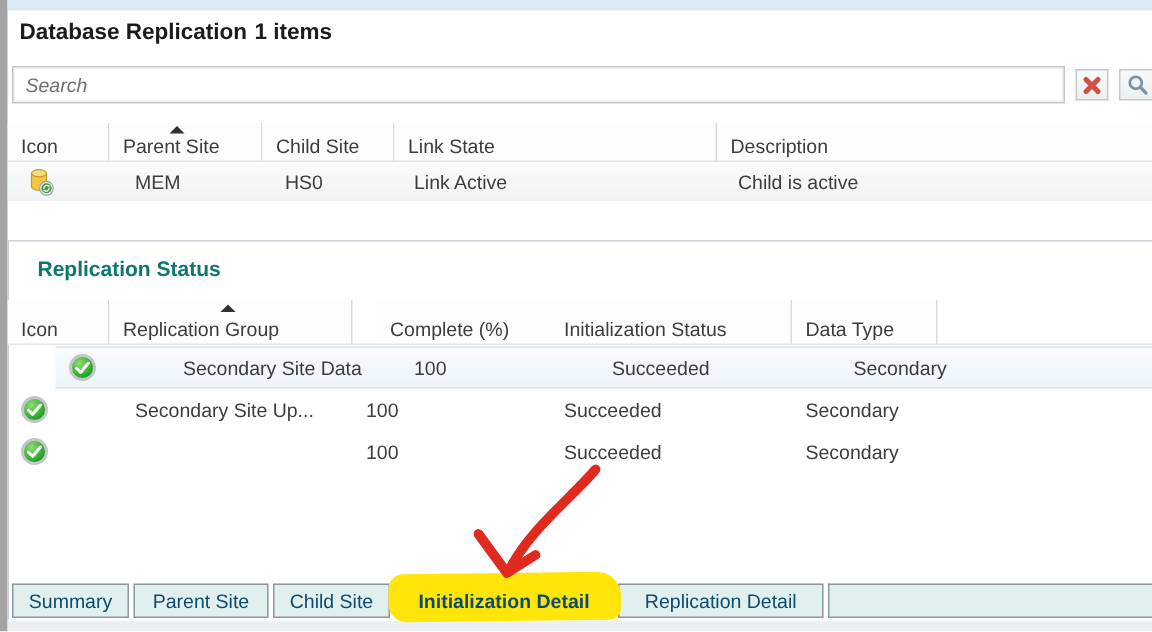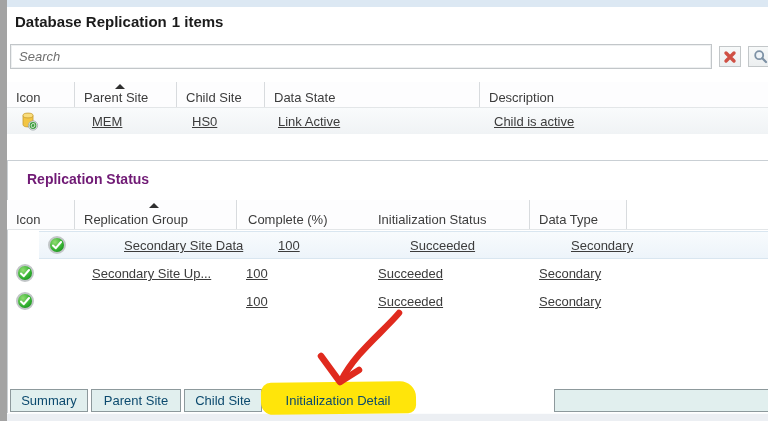--- a/index.html
+++ b/index.html
@@ -1,20 +1,20 @@
 <!DOCTYPE html>
 <html><head>
 <meta charset="utf-8">
 <style>
   * { margin:0; padding:0; box-sizing:border-box; }
   html,body { background:#fff; }
   body { font-family:"Liberation Sans", sans-serif; }
   #stage {
     position:relative; width:768px; height:421px; background:#ffffff;
-    overflow:hidden; border-left:7px solid #a3a3a3;padding-left:14px;
+    overflow:hidden; border-left:5px solid #a3a3a3;padding-left:14px;
   }
   .topstrip { position:absolute; left:0; top:0; width:768px; height:7px; background:#dce8f3; }
   .title { position:absolute; left:8px; top:13px; font-size:15px; font-weight:bold; color:#1b1b1b; }
   .title .count { margin-left:5px; }
 
   
   .searchbox {
     position:absolute; left:3px; top:44px; width:702px; height:25px;
     border:1px solid #c2c6c9; box-shadow:inset 0 0 0 1px #eef0f1;
     font-size:13px; padding:0 8px; color:#444; background:#fff; outline:none;
@@ -32,51 +32,51 @@
   .hdr-cell {
     position:absolute; height:26px; font-size:13px; color:#3c3c3c;
     border-right:1px solid #d8dbde; padding:8px 0 0 9px; background:#fdfdfe;
   }
   .hdr-rule { position:absolute; left:0; width:768px; height:1px; background:#e3e6e8; }
   .sort-tri {
     position:absolute; width:0; height:0;
     border-left:5px solid transparent; border-right:5px solid transparent;
     border-bottom:5px solid #2f2f2f;
   }
-  .cell { position:absolute; font-size:13px; color:#3c3c3c; padding-left:9px;text-decoration:underline; }
+  .cell { position:absolute; font-size:13px; color:#3c3c3c; padding-left:9px; }
 
   .row1-link {
     position:absolute; left:0; top:108px; width:768px; height:26px;
     background:linear-gradient(#f9fbfc,#f0f3f5);
   }
   .rs-row { position:absolute; left:0; width:768px; height:28px; }
   .rs-row.selected {
     background:linear-gradient(#f8fbfd,#edf4fa);
     border-top:1px solid #d9e6f0; border-bottom:1px solid #d9e6f0;margin-left:32px;
   }
 
-  .section-title { position:absolute; left:20px; top:171px; font-size:14px; font-weight:bold; color:#701a75; }
+  .section-title { position:absolute; left:20px; top:171px; font-size:14px; font-weight:bold; color:#0f766e; }
   .pane-topline { position:absolute; left:0; top:160px; width:768px; height:1px; background:#c9cfd4; }
   .pane-leftline { position:absolute; left:0; top:160px; width:1px; height:253px; background:#ccd1d5; }
 
   
   .db-icon { position:absolute; left:12px; width:20px; height:20px; }
   .check-icon {
     position:absolute; left:9px; width:18px; height:18px; border-radius:50%;
     background:radial-gradient(circle at 35% 30%, #8fdc71, #2fae2f 60%, #157a15);
     border:2px solid #c2c6c8; display:flex; align-items:center; justify-content:center;
   }
 
   
   .tab {
     position:absolute; top:389px; height:23px; background:#e1efee;
     border:1px solid #8d999c; font-size:13px; color:#0c4a6e;
     display:flex; align-items:center; justify-content:center; cursor:pointer;
   }
-  .tab.hl { background:transparent; border-color:transparent; z-index:4; font-weight:normal; }
+  .tab.hl { background:transparent; border-color:transparent; z-index:4; font-weight:bold; }
   .tab-filler { position:absolute; top:389px; left:547px; width:221px; height:23px;
     background:#e1efee; border:1px solid #8d999c; border-right:none; }
   .below-tabs { position:absolute; left:0; top:413px; width:768px; height:8px; background:#eceff3; border-top:1px solid #fbfcfd; }
 
   .marker {
     position:absolute; left:254px; top:382px; width:155px; height:32px;
     background:#ffe50a; border-radius:10px 16px 8px 12px; transform:rotate(-0.7deg);
     z-index:3;
   }
   .arrow-overlay { position:absolute; left:290px; top:303px; width:120px; height:90px; z-index:5; pointer-events:none; }
@@ -106,21 +106,21 @@
         <circle cx="6.2" cy="6.2" r="4" fill="#eef3f7" stroke="#7d91a5" stroke-width="1.8"></circle>
         <line x1="9.3" y1="9.3" x2="13" y2="13" stroke="#7d91a5" stroke-width="2.2" stroke-linecap="round"></line>
       </svg>
     </span>
   </button>
 
   <div class="hdr-rule" style="top:82px"></div>
   <div class="hdr-cell" style="left:0;top:82px;width:68px">Icon</div>
   <div class="hdr-cell" style="left:68px;top:82px;width:102px">Parent Site</div>
   <div class="hdr-cell" style="left:170px;top:82px;width:88px">Child Site</div>
-  <div class="hdr-cell" style="left:258px;top:82px;width:215px">Data State</div>
+  <div class="hdr-cell" style="left:258px;top:82px;width:215px">Link State</div>
   <div class="hdr-cell" style="left:473px;top:82px;width:295px;border-right:none">Description</div>
   <div class="sort-tri" style="left:108px;top:84px"></div>
   <div class="hdr-rule" style="top:107px"></div>
 
   <div class="row1-link">
     <span class="db-icon" style="top:3px">
       <svg width="20" height="20" viewBox="0 0 20 20">
         <path d="M4 4.5 v9 a5 2.4 0 0 0 10 0 v-9" fill="#f2c544" stroke="#c79a2e" stroke-width="0.8"></path>
         <ellipse cx="9" cy="4.5" rx="5" ry="2.4" fill="#f9dd7d" stroke="#c79a2e" stroke-width="0.8"></ellipse>
         <circle cx="14" cy="14.5" r="4.6" fill="#e9edee" stroke="#9aa3a6" stroke-width="0.8"></circle>
@@ -134,21 +134,21 @@
     <span class="cell" style="left:262px;top:6px">Link Active</span>
     <span class="cell" style="left:478px;top:6px">Child is active</span>
   </div>
 
   <div class="pane-topline"></div>
   <div class="pane-leftline"></div>
   <div class="section-title">Replication Status</div>
 
   <div class="hdr-cell" style="left:0;top:200px;width:68px;padding-top:12px;height:30px">Icon</div>
   <div class="hdr-cell" style="left:68px;top:200px;width:162px;padding-top:12px;height:30px">Replication Group</div>
-  <div class="hdr-cell" style="left:232px;top:200px;width:132px;padding-top:12px;height:30px">Complete (%)</div>
+  <div class="hdr-cell" style="left:246px;top:200px;width:132px;padding-top:12px;height:30px">Complete (%)</div>
   <div class="hdr-cell" style="left:362px;top:200px;width:161px;padding-top:12px;height:30px">Initialization Status</div>
   <div class="hdr-cell" style="left:523px;top:200px;width:97px;padding-top:12px;height:30px">Data Type</div>
   <div class="sort-tri" style="left:142px;top:203px"></div>
   <div class="hdr-rule" style="top:229px"></div>
 
   <div class="rs-row selected" style="top:231px">
     <span class="check-icon" style="top:4px">
       <svg width="10" height="9" viewBox="0 0 10 9">
           <polyline points="1,4.5 3.8,7.2 9,1" fill="none" stroke="#fff" stroke-width="2" stroke-linecap="round" stroke-linejoin="round"></polyline>
         </svg>
@@ -178,20 +178,21 @@
     <span class="cell" style="left:230px;top:7px">100</span>
     <span class="cell" style="left:362px;top:7px">Succeeded</span>
     <span class="cell" style="left:523px;top:7px">Secondary</span>
   </div>
 
   <div class="marker"></div>
   <div class="tab" style="left:3px;width:78px">Summary</div>
   <div class="tab" style="left:84px;width:90px">Parent Site</div>
   <div class="tab" style="left:177px;width:78px">Child Site</div>
   <div class="tab hl" style="left:258px;width:146px">Initialization Detail</div>
+  <div class="tab" style="left:407px;width:137px">Replication Detail</div>
   <div class="tab-filler"></div>
   <div class="below-tabs"></div>
 
   <div class="arrow-overlay">
     <svg width="120" height="90" viewBox="0 0 120 90">
       <path d="M 102 10 C 85 30 58 50 44 78" fill="none" stroke="#e02a1e" stroke-width="6.5" stroke-linecap="round"></path>
       <path d="M 24 53 L 43 79 L 62 67" fill="none" stroke="#e02a1e" stroke-width="6.5" stroke-linecap="round" stroke-linejoin="round"></path>
     </svg>
   </div>
 

